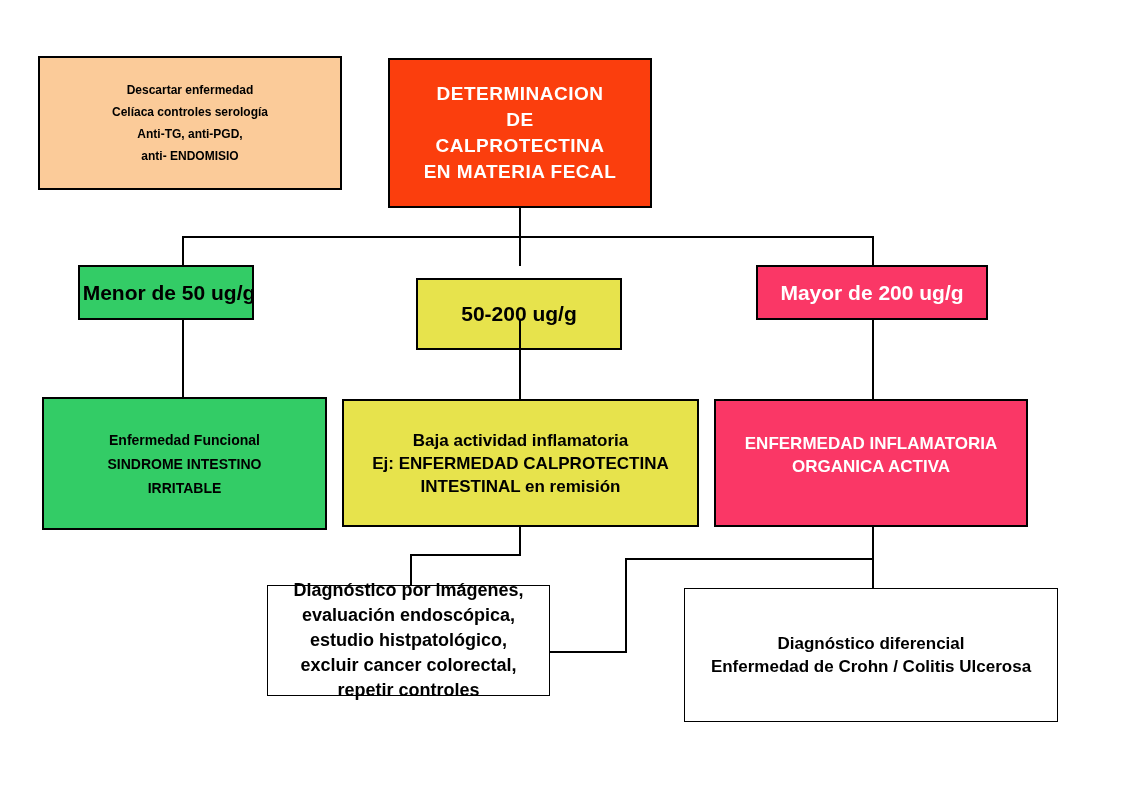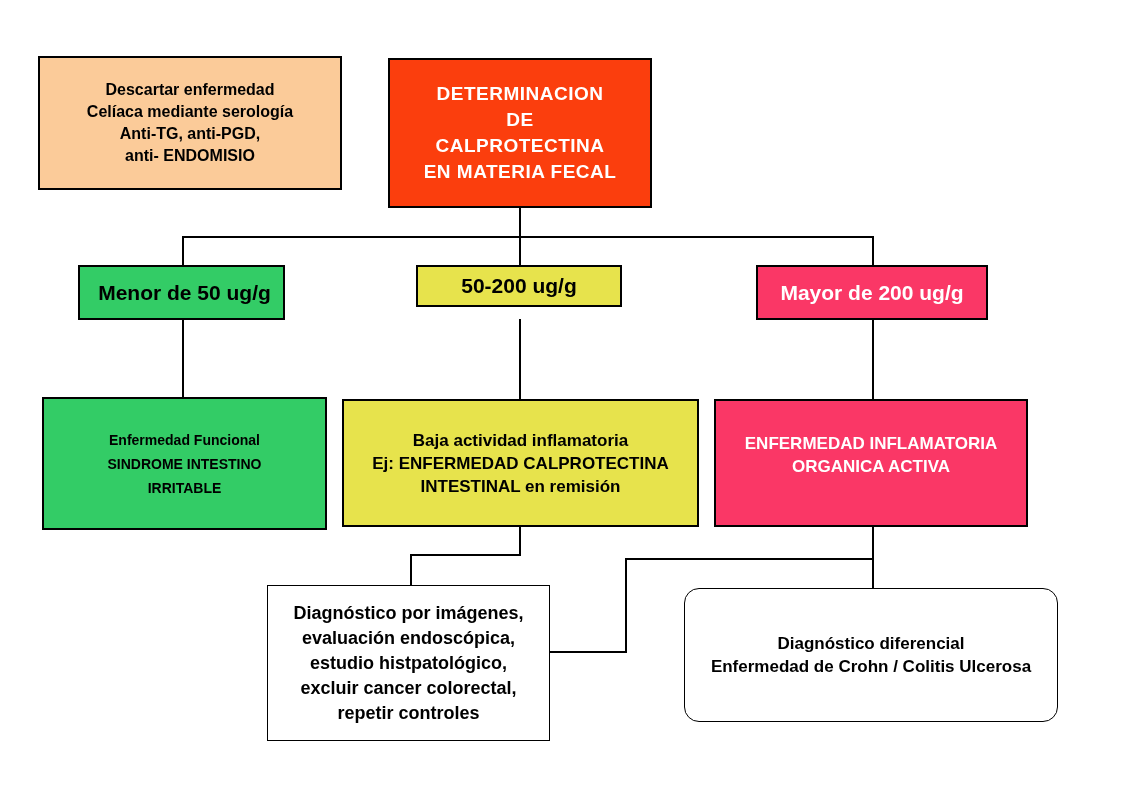--- a/index.html
+++ b/index.html
@@ -13,32 +13,32 @@
     font-family:"Liberation Sans", sans-serif; font-weight:bold; overflow:hidden;
   }
   .box{
     position:absolute; box-sizing:border-box;
     display:flex; flex-direction:column; justify-content:center; align-items:center;
     text-align:center; color:var(--text_dark); white-space:nowrap;
   }
   .box span{display:block;}
   .colored{border:2px solid var(--line);}
   .plain{border:1px solid var(--line); background:var(--white_box);}
-  .peach{background:var(--peach); left:38px; top:56px; width:304px; height:134px; font-size:16px; line-height:22px;}
+  .peach{background:var(--peach); left:38px; top:56px; width:304px; height:134px; font-size:12px; line-height:22px;}
   .redbox{background:var(--red_orange); left:388px; top:58px; width:264px; height:150px; font-size:19px; line-height:26px; color:var(--text_light); letter-spacing:.5px;}
   .bluebox{background:var(--light_blue); left:700px; top:56px; width:290px; height:134px; font-size:17px; line-height:23px;}
   .lvl{font-size:21px;}
-  .lvl-low{background:var(--green); left:78px; top:265px; width:207px; height:55px;padding-left:6px;}
-  .lvl-mid{background:var(--yellow); left:416px; top:265px; width:206px; height:42px;}
+  .lvl-low{background:var(--green); left:78px; top:265px; width:176px; height:55px;padding-left:6px;}
+  .lvl-mid{background:var(--yellow); left:416px; top:278px; width:206px; height:72px;}
   .lvl-high{background:var(--pink); left:756px; top:265px; width:232px; height:55px; color:var(--text_light);}
   .res-low{background:var(--green); left:42px; top:397px; width:285px; height:133px; font-size:14px; line-height:24px;}
   .res-mid{background:var(--yellow); left:342px; top:399px; width:357px; height:128px; font-size:17px; line-height:23px;}
   .res-high{background:var(--pink); left:714px; top:399px; width:314px; height:128px; font-size:17px; line-height:23px; color:var(--text_light); padding-bottom:16px;}
-  .act-mid{left:267px; top:585px; width:283px; height:156px; font-size:18px; line-height:25px;}
-  .act-high{left:684px; top:588px; width:374px; height:134px; font-size:17px; line-height:23px;border-radius:15px;}
+  .act-mid{left:267px; top:585px; width:283px; height:111px; font-size:18px; line-height:25px;}
+  .act-high{left:684px; top:588px; width:374px; height:134px; font-size:17px; line-height:23px;}
   .ln{position:absolute; background:var(--line);}
   
   .v-red   {left:519px; top:207px; width:2px; height:31px;}
   .h-dist  {left:182px; top:236px; width:692px; height:2px;}
   .v-d1    {left:182px; top:236px; width:2px; height:30px;}
   .v-d2    {left:519px; top:236px; width:2px; height:30px;}
   .v-d3    {left:872px; top:236px; width:2px; height:30px;}
   .v-l2    {left:182px; top:319px; width:2px; height:79px;}
   .v-m2    {left:519px; top:319px; width:2px; height:81px;}
   .v-r2    {left:872px; top:319px; width:2px; height:81px;}
@@ -50,21 +50,21 @@
   .v-br    {left:625px; top:558px; width:2px; height:95px;}
   .h-br2   {left:550px; top:651px; width:77px; height:2px;}
 </style>
 </head>
 <body>
 
 <div class="canvas">
 
   <div class="box colored peach">
     <span>Descartar enfermedad</span>
-    <span>Celíaca mediante serología</span>
+    <span>Celíaca controles serología</span>
     <span>Anti-TG, anti-PGD,</span>
     <span>anti- ENDOMISIO</span>
   </div>
 
   <div class="box colored redbox">
     <span>DETERMINACION</span>
     <span>DE</span>
     <span>CALPROTECTINA</span>
     <span>EN MATERIA FECAL</span>
   </div>

